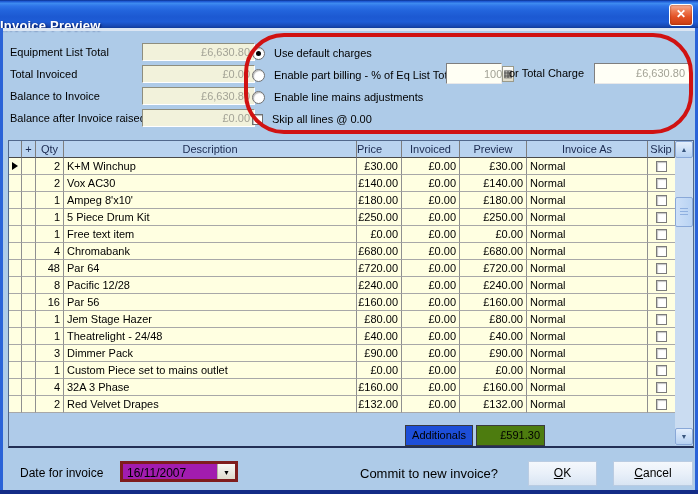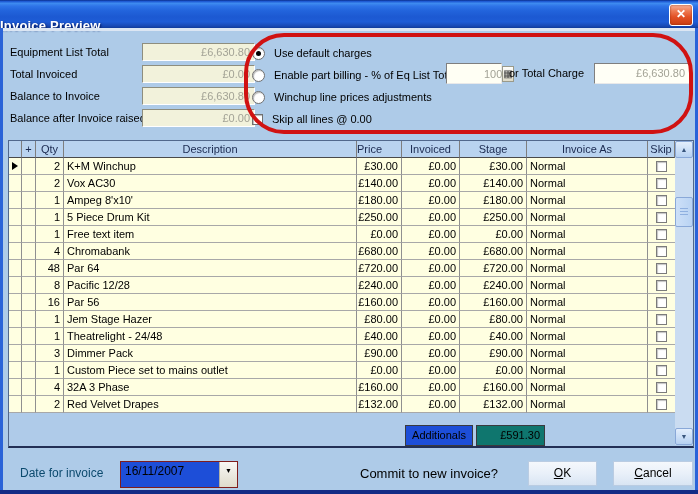--- a/index.html
+++ b/index.html
@@ -75,27 +75,27 @@
     border:1px solid #89A8D8;border-radius:2px;color:#39567E;font-size:7px;text-align:center;line-height:15px;box-sizing:border-box;}
   .sb-up{top:0}.sb-down{bottom:0}
   .sb-thumb{position:absolute;left:0;top:56px;width:18px;height:30px;background:linear-gradient(90deg,#CDE0F8,#B9D3F3);
     border:1px solid #89A8D8;border-radius:2px;box-sizing:border-box;}
   .sb-thumb::after{content:"";display:block;margin:10px 4px 0 4px;height:8px;
     background:repeating-linear-gradient(180deg,#8FB0E0 0 1px,transparent 1px 3px);}
 
   
   .additionals-btn{position:absolute;left:405px;top:425px;width:68px;height:21px;background:#1d4ed8;
     border:1px solid #3A3A3E;font-size:11px;text-align:center;line-height:19px;box-sizing:border-box;z-index:10;color:#000;}
-  .additionals-val{position:absolute;left:476px;top:425px;width:69px;height:21px;background:#0f766e;
+  .additionals-val{position:absolute;left:476px;top:425px;width:69px;height:21px;background:#4d7c0f;
     border:1px solid #3A3A3E;font-size:11px;text-align:right;line-height:19px;padding-right:4px;box-sizing:border-box;z-index:10;color:#000;}
 
   
-  .date-label{position:absolute;left:20px;top:466px;font-size:12px;color:#0c4a6e;}
-  .date-combo{position:absolute;left:120px;top:461px;width:118px;height:27px;background:#1d4ed8;
-    border:1px solid #7f1d1d;box-sizing:border-box;display:flex;}
+  .date-label{position:absolute;left:20px;top:466px;font-size:12px;color:#000000;}
+  .date-combo{position:absolute;left:120px;top:461px;width:118px;height:21px;background:#a21caf;
+    border:3px solid #7f1d1d;box-sizing:border-box;display:flex;}
   .date-value{flex:1;font-size:12px;line-height:19px;padding-left:4px;color:#000;}
   .combo-btn{width:17px;background:linear-gradient(180deg,#F8F8F5,#DFDBCC);border-left:1px solid #B5B2A4;
     font-size:7px;color:#000;text-align:center;line-height:18px;}
   .commit-label{position:absolute;left:360px;top:466px;font-size:13px;color:#000;}
   .xp-btn{position:absolute;top:461px;height:25px;background:linear-gradient(180deg,#F5F8FC 0%,#E9F0F9 50%,#D9E5F3 100%);
     border:1px solid #BACCE2;font-size:12px;color:#000;text-align:center;line-height:23px;box-sizing:border-box;}
   .btn-ok{left:528px;width:69px;}
   .btn-cancel{left:613px;width:80px;}
   .accel{text-decoration:underline;}
 </style>
@@ -131,39 +131,39 @@
     <span>Enable part billing - % of Eq List Total</span>
   </div>
   <div class="percent-box">
     <span class="percent-value">100</span>
     <div class="calc-btn">▦</div>
   </div>
   <div class="or-label">or  Total Charge</div>
   <div class="totalcharge-box">£6,630.80</div>
   <div class="opt-row" style="top:90px">
     <div class="radio"></div>
-    <span>Winchup line prices adjustments</span>
+    <span>Enable line mains adjustments</span>
   </div>
   <div class="opt-row" style="top:112px">
     <div class="checkbox"></div>
     <span>Skip all lines @ 0.00</span>
   </div>
 
   <div class="red-oval"></div>
 
   <div class="grid">
     <div class="grid-table">
       <div class="grow ghead">
         <div class="gcell col-sel"></div>
         <div class="gcell col-plus">+</div>
         <div class="gcell col-qty" style="text-align:center;padding-right:0">Qty</div>
         <div class="gcell col-desc" style="text-align:center;padding-left:0">Description</div>
         <div class="gcell col-price" style="text-align:left;padding-right:16px">Price</div>
         <div class="gcell col-inv" style="text-align:center;padding-right:0">Invoiced</div>
-        <div class="gcell col-chg" style="text-align:center;padding-right:0">Stage</div>
+        <div class="gcell col-chg" style="text-align:center;padding-right:0">Preview</div>
         <div class="gcell col-as" style="text-align:center;padding-left:0">Invoice As</div>
         <div class="gcell col-skip">Skip</div>
       </div>
       <div class="gbody">
           <div class="grow">
     <div class="gcell col-sel current"></div>
     <div class="gcell col-plus"></div>
     <div class="gcell col-qty">2</div>
     <div class="gcell col-desc">K+M Winchup</div>
     <div class="gcell col-price">£30.00</div>

